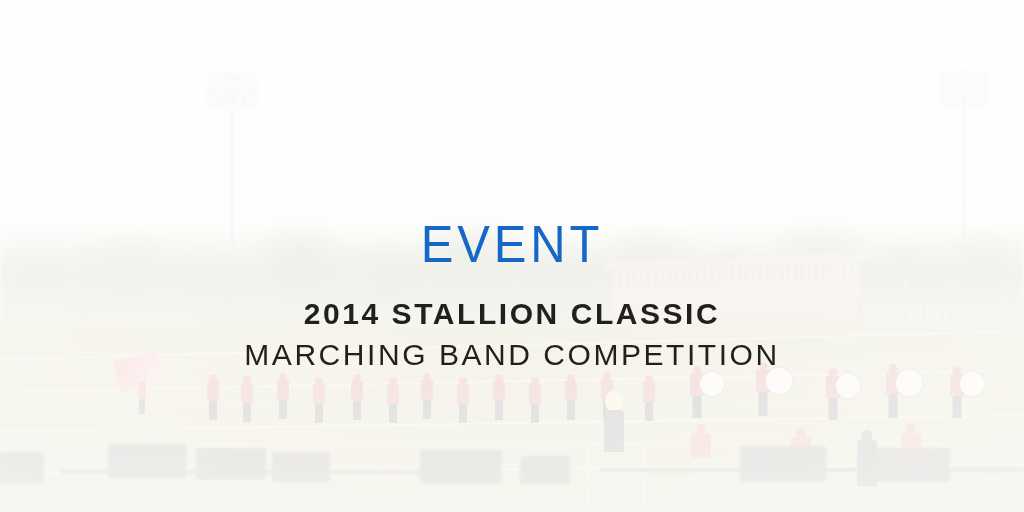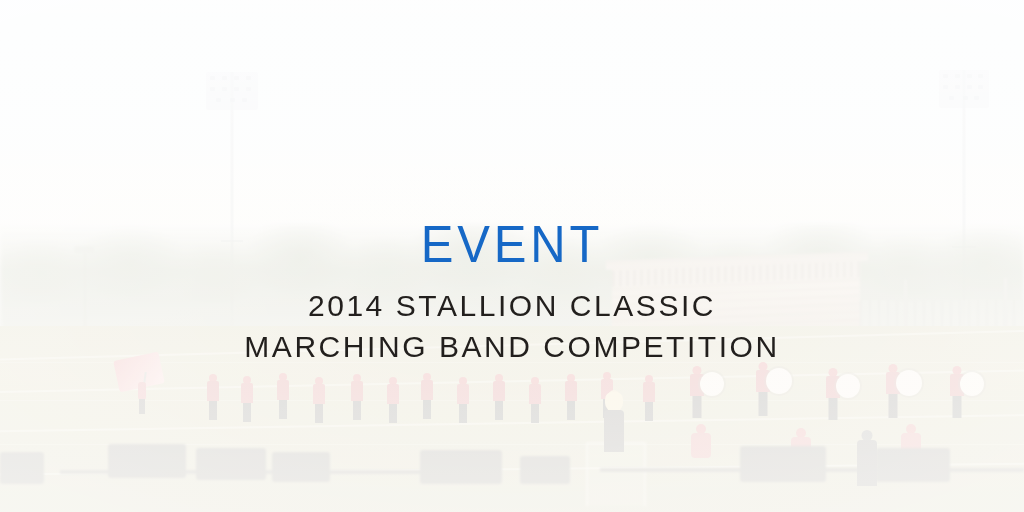--- a/index.html
+++ b/index.html
@@ -137,21 +137,21 @@
     font-family:"Liberation Sans",sans-serif;
     font-weight:300;
     font-size:30px;
     line-height:40px;
     letter-spacing:.085em;
     color:#221f1d;
     margin:0;
     text-transform:uppercase;
     white-space:nowrap;
   }
-  .sub1{margin-top:8px;}
+  .sub1{margin-top:16px;font-weight:bold;}
   .sub2{margin-top:1px;}
 </style>
 </head>
 <body>
 
 <div id="stage">
 
   <div class="photo">
 
     <div class="sky"></div>

